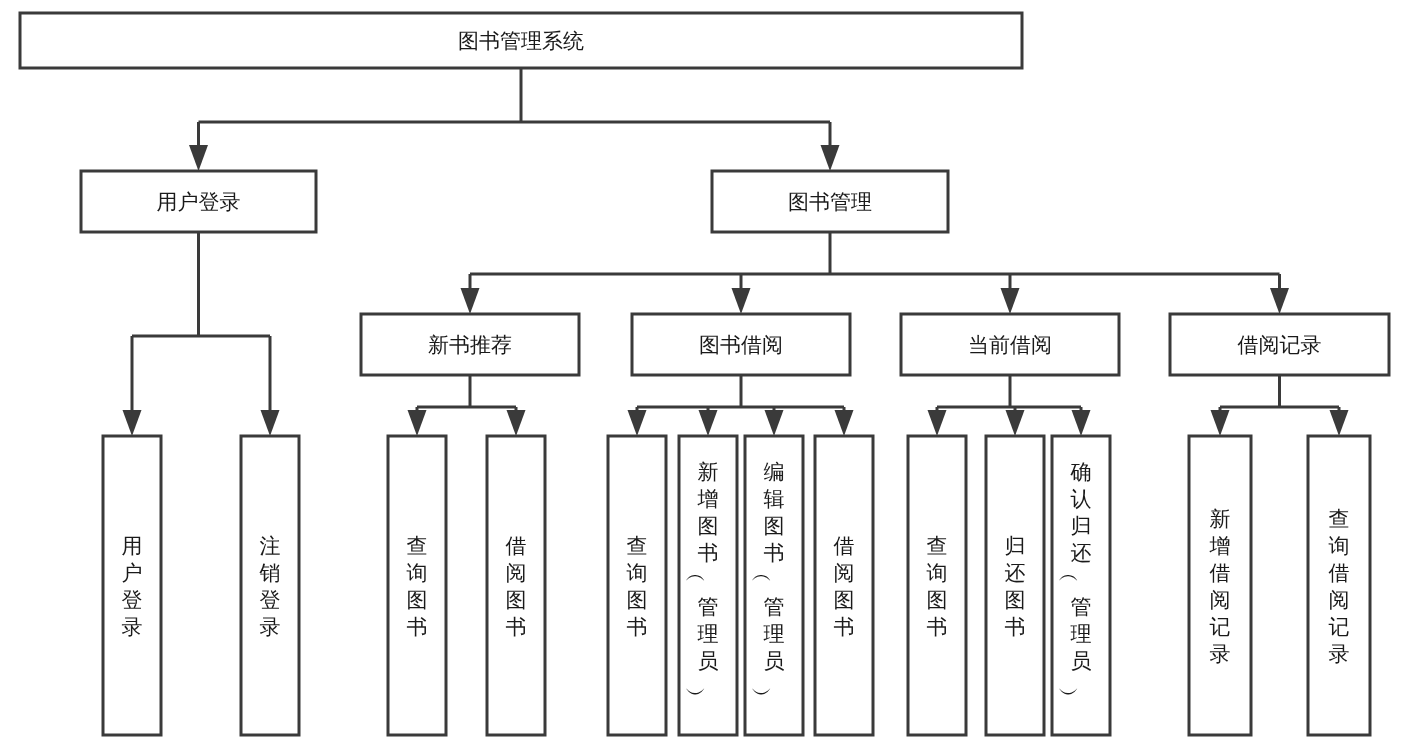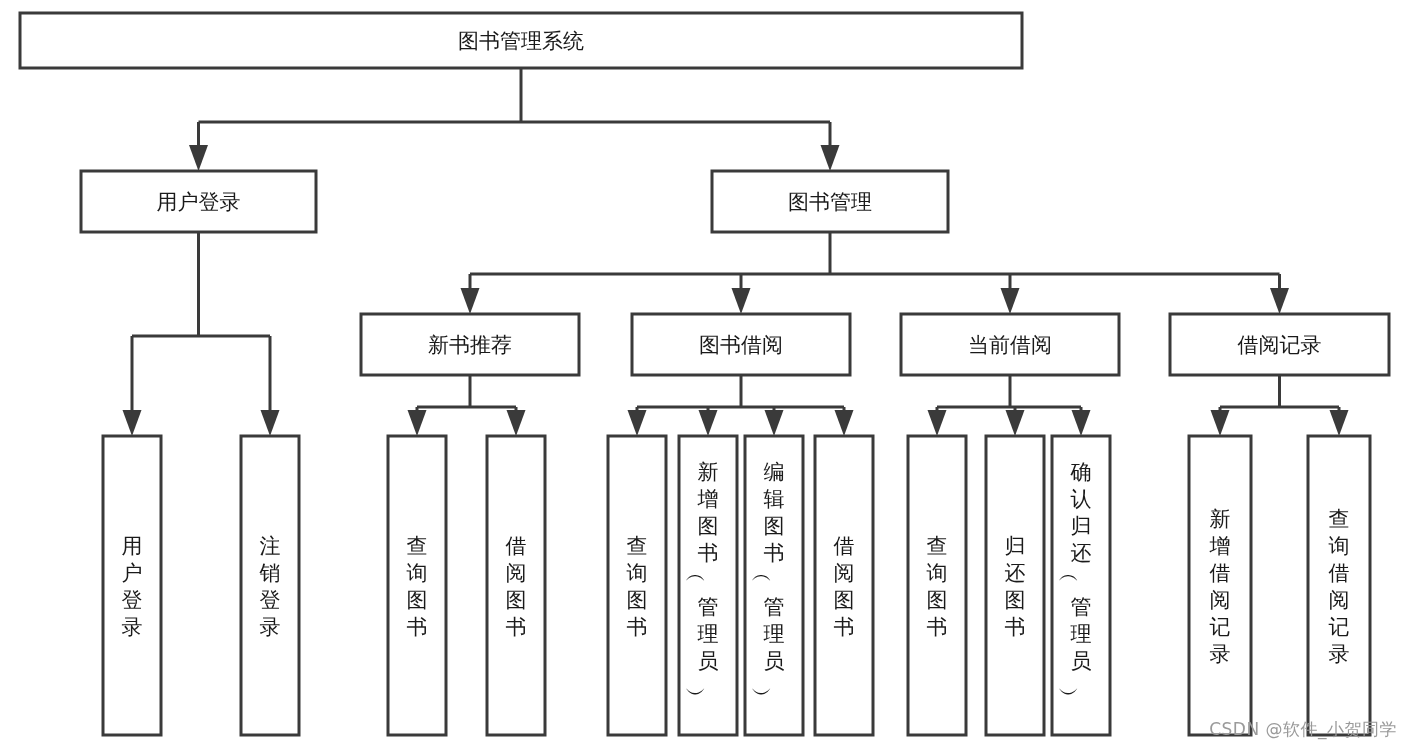--- a/index.html
+++ b/index.html
@@ -205,14 +205,13 @@
         <g>
           <rect x="1189" y="436" width="62" height="299" class="node-box"></rect>
           <text x="1220" class="node-label-v"><tspan x="1220" y="525.56">新</tspan><tspan x="1220" y="552.56">增</tspan><tspan x="1220" y="579.56">借</tspan><tspan x="1220" y="606.56">阅</tspan><tspan x="1220" y="633.56">记</tspan><tspan x="1220" y="660.56">录</tspan></text>
         </g>
         <g>
           <rect x="1308" y="436" width="62" height="299" class="node-box"></rect>
           <text x="1339" class="node-label-v"><tspan x="1339" y="525.56">查</tspan><tspan x="1339" y="552.56">询</tspan><tspan x="1339" y="579.56">借</tspan><tspan x="1339" y="606.56">阅</tspan><tspan x="1339" y="633.56">记</tspan><tspan x="1339" y="660.56">录</tspan></text>
         </g>
       </g>
   </svg>
-  <div class="watermark-text">CSDN @软件_小贺同学</div>
 </div>
 
 </body></html>

